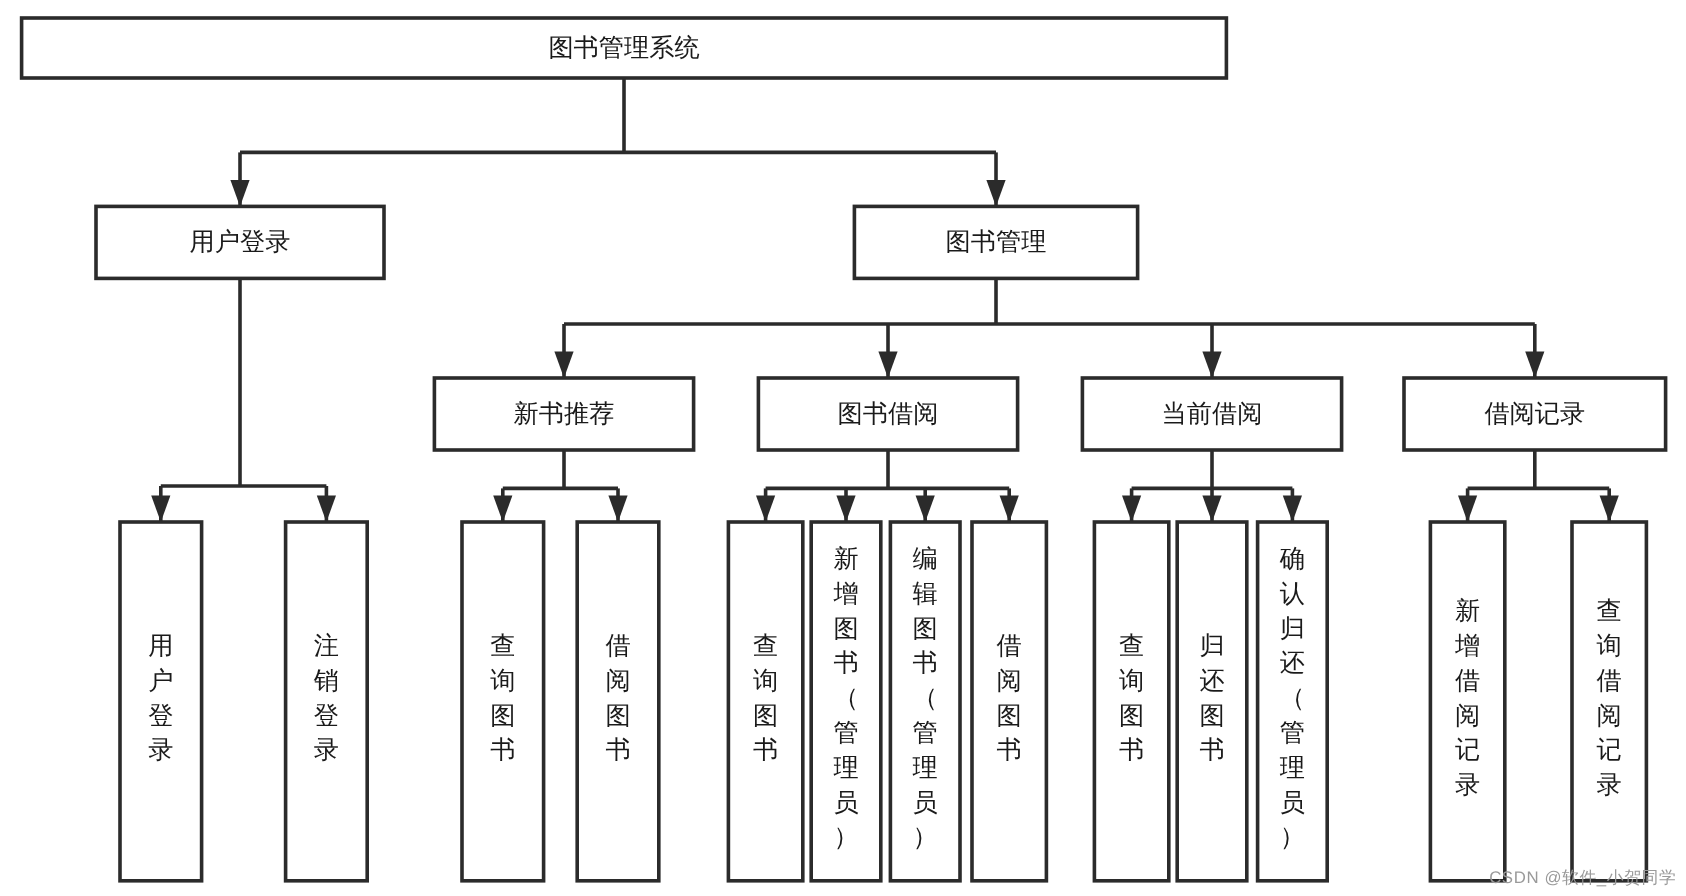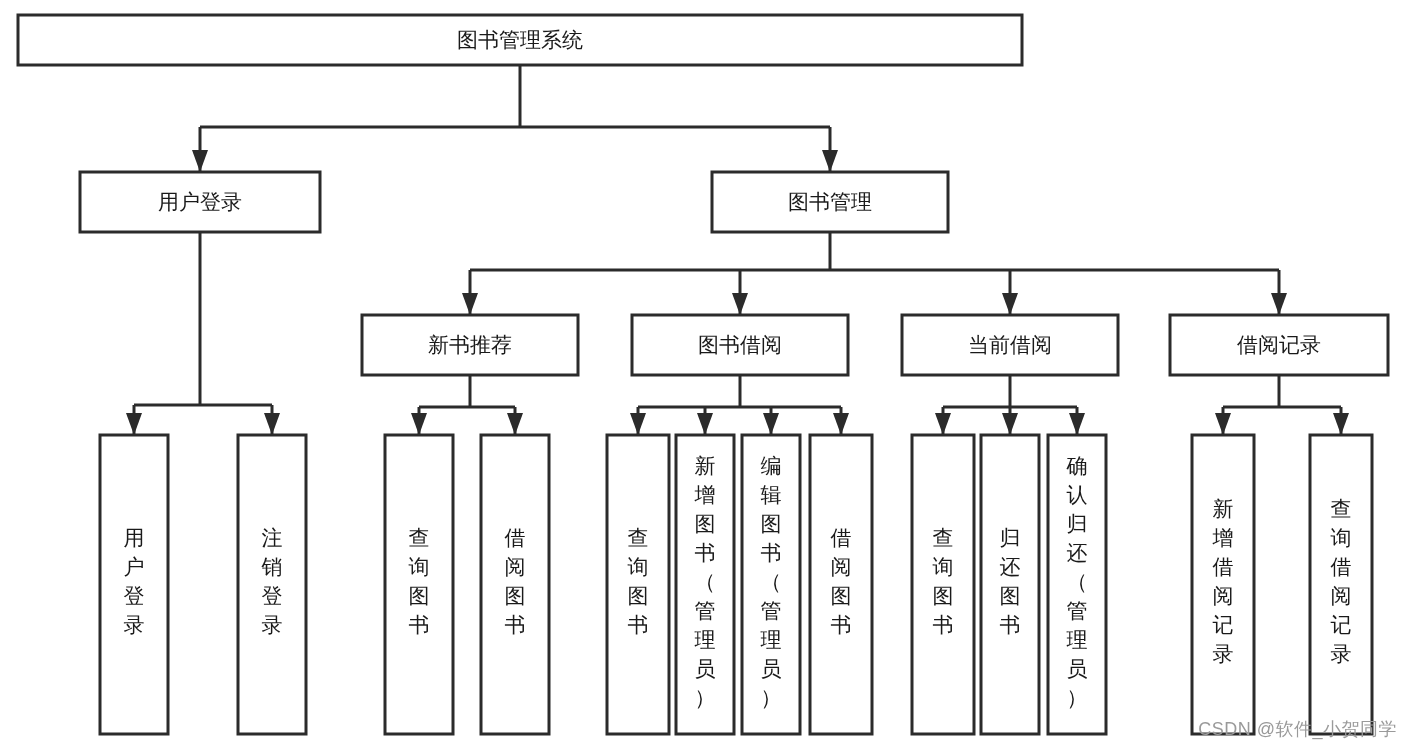--- a/index.html
+++ b/index.html
@@ -50,21 +50,21 @@
     font-family: "Liberation Sans", "DejaVu Sans", sans-serif;
     font-size: 21px;
     fill: #1a1a1a;
     text-anchor: middle;
   }
   .watermark {
     position: absolute;
     right: 8px;
     bottom: 6px;
     font-family: "Liberation Sans", "DejaVu Sans", sans-serif;
-    font-size: 18px;
+    font-size: 14px;
     color: #9a9a9a;
     letter-spacing: 0.5px;
     white-space: nowrap;
     user-select: none;
   }
 </style>
 </head>
 <body>
 
 <div id="stage">

